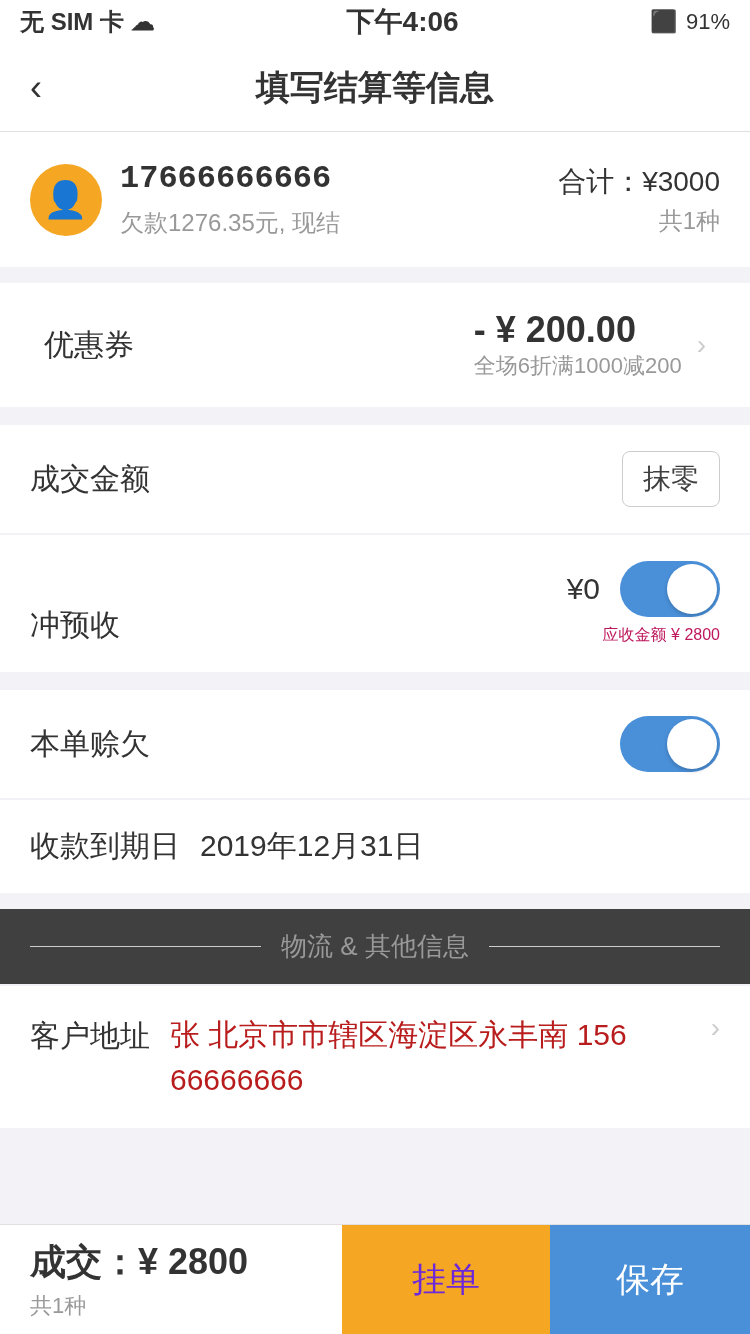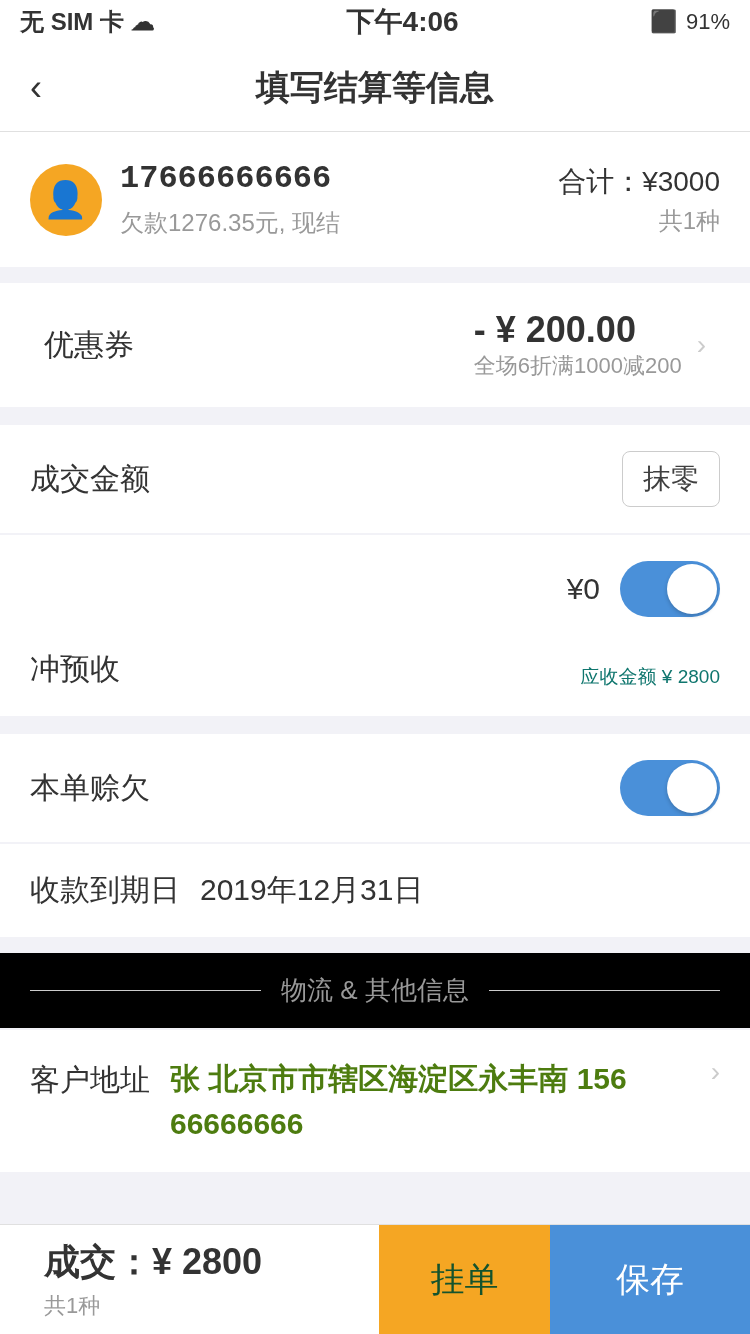--- a/index.html
+++ b/index.html
@@ -230,23 +230,22 @@
       height: 50px;
       border-radius: 50%;
       background: #fff;
       position: absolute;
       top: 3px;
       right: 3px;
       box-shadow: 0 2px 4px rgba(0,0,0,0.2);
     }
 
     .prepay-sub {
-      font-size: 19px;
-      color: #0f766e;
-      margin-top: 39px;
+      font-size: 16px;
+      color: #be185d;
     }
 
     
     .credit-section {
       background: #fff;
       padding: 26px 30px;
       display: flex;
       align-items: center;
       justify-content: space-between;
       margin-bottom: 2px;
@@ -266,21 +265,21 @@
       color: #333;
       white-space: nowrap;
     }
     .due-date {
       font-size: 30px;
       color: #333;
     }
 
     
     .logistics-divider {
-      background: #000000;
+      background: #404040;
       padding: 20px 30px;
       display: flex;
       align-items: center;
       justify-content: center;
       gap: 20px;
       margin-bottom: 2px;
     }
     .divider-line {
       flex: 1;
       height: 1px;
@@ -302,24 +301,23 @@
     }
     .address-label {
       font-size: 30px;
       color: #333;
       white-space: nowrap;
       margin-right: 20px;
       padding-top: 4px;
     }
     .address-value {
       font-size: 30px;
-      color: #4d7c0f;
+      color: #b91c1c;
       flex: 1;
       line-height: 1.5;
-      font-weight: bold;
     }
 
     
     .bottom-space {
       height: 120px;
       background: #f2f2f7;
     }
 
     
     .footer {
@@ -328,45 +326,45 @@
       left: 0;
       width: 750px;
       height: 110px;
       background: #fff;
       display: flex;
       align-items: center;
       border-top: 1px solid #e0e0e0;
     }
     .footer-info {
       flex: 1;
-      padding: 0 44px;
+      padding: 0 30px;
     }
     .footer-deal {
       font-size: 28px;
       color: #333;
     }
     .footer-deal span {
       font-size: 36px;
       font-weight: 700;
       color: #333;
     }
     .footer-count {
       font-size: 22px;
       color: #999;
       margin-top: 4px;
     }
     .footer-btn-hang {
-      width: 171px;
+      width: 208px;
       height: 110px;
       background: #f5a623;
       display: flex;
       align-items: center;
       justify-content: center;
       font-size: 34px;
-      color: #14532d;
+      color: #6d28d9;
       cursor: pointer;
     }
     .footer-btn-save {
       width: 200px;
       height: 110px;
       background: #4a90d9;
       display: flex;
       align-items: center;
       justify-content: center;
       font-size: 34px;

